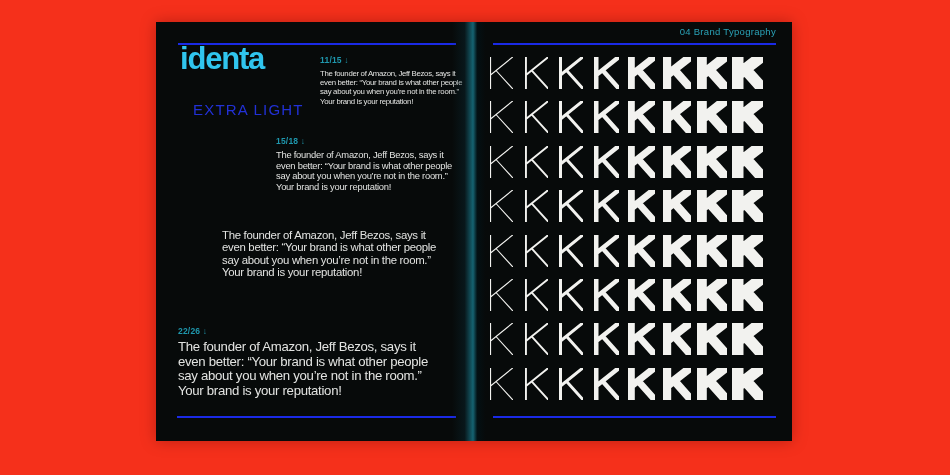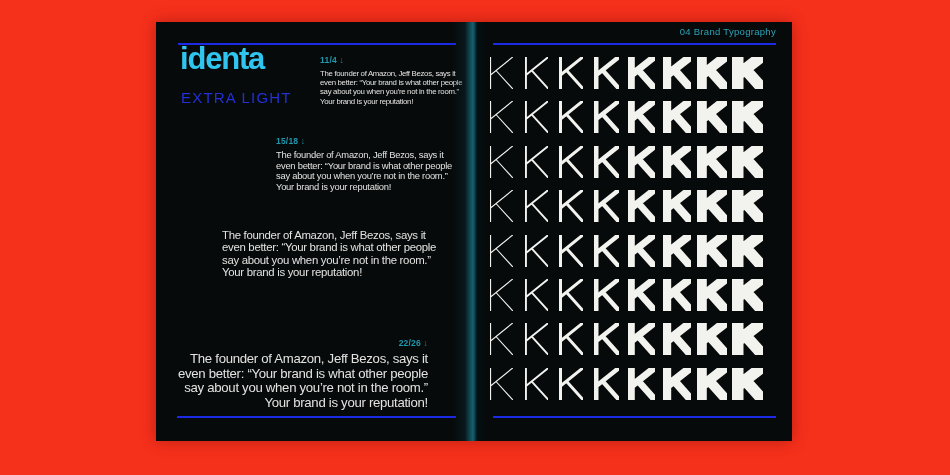--- a/index.html
+++ b/index.html
@@ -27,40 +27,40 @@
   .rule.lb{left:21px;top:394px;width:279px;}
   .rule.rt{left:337px;top:21px;width:283px;}
   .rule.rb{left:337px;top:394px;width:283px;}
 
   .brand-name{
     position:absolute;left:20px;top:17px;margin:4px;
     font-size:31px;font-weight:bold;letter-spacing:-1.2px;line-height:1;
     color:var(--brand-cyan,#30c5ee);
   }
   .brand-style{
-    position:absolute;left:21px;top:63px;margin:4px;
+    position:absolute;left:21px;top:63px;margin:16px;
     font-size:15px;font-weight:normal;letter-spacing:1.2px;line-height:1.2;
     color:var(--brand-blue,#2231d6);
   }
 
   .sample{position:absolute;}
   .sample-label{
     color:var(--label-teal,#1f97ad);
     font-size:8.5px;font-weight:bold;letter-spacing:.2px;margin:0 0 4px 0;
   }
   .sample-text{
     color:var(--body-text,#e2e3e1);margin:0;white-space:pre-line;
   }
   .s1{left:164px;top:33px;}
   .s1 .sample-text{font-size:7.8px;line-height:9.2px;letter-spacing:-0.3px;}
   .s2{left:120px;top:114px;}
   .s2 .sample-text{font-size:9.4px;line-height:10.5px;letter-spacing:-0.25px;}
   .s3{left:66px;top:207px;}
   .s3 .sample-text{font-size:11.4px;line-height:12.3px;letter-spacing:-0.3px;}
-  .s4{left:22px;top:316px;text-align:right;}
+  .s4{left:22px;top:304px;}
   .s4 .sample-text{font-size:13.2px;line-height:14.5px;letter-spacing:-0.3px;}
 
   .section-header{
     position:absolute;left:330px;top:4px;width:290px;text-align:right;
     font-size:9.5px;letter-spacing:.3px;color:var(--header-teal,#2aa3b8);
   }
   .page-number{
     position:absolute;left:330px;top:399px;width:286px;text-align:right;
     font-size:9px;color:var(--header-teal,#2aa3b8);
   }
@@ -74,21 +74,21 @@
 </head>
 <body>
 
 <div class="book">
 
   <div class="rule lt"></div>
   <h1 class="brand-name">identa</h1>
   <h2 class="brand-style">EXTRA LIGHT</h2>
 
   <div class="sample s1">
-    <div class="sample-label">11/4 ↓</div>
+    <div class="sample-label">11/15 ↓</div>
     <p class="sample-text">The founder of Amazon, Jeff Bezos, says it
 even better: “Your brand is what other people
 say about you when you’re not in the room.”
 Your brand is your reputation!</p>
   </div>
   <div class="sample s2">
     <div class="sample-label">15/18 ↓</div>
     <p class="sample-text">The founder of Amazon, Jeff Bezos, says it
 even better: “Your brand is what other people
 say about you when you’re not in the room.”

